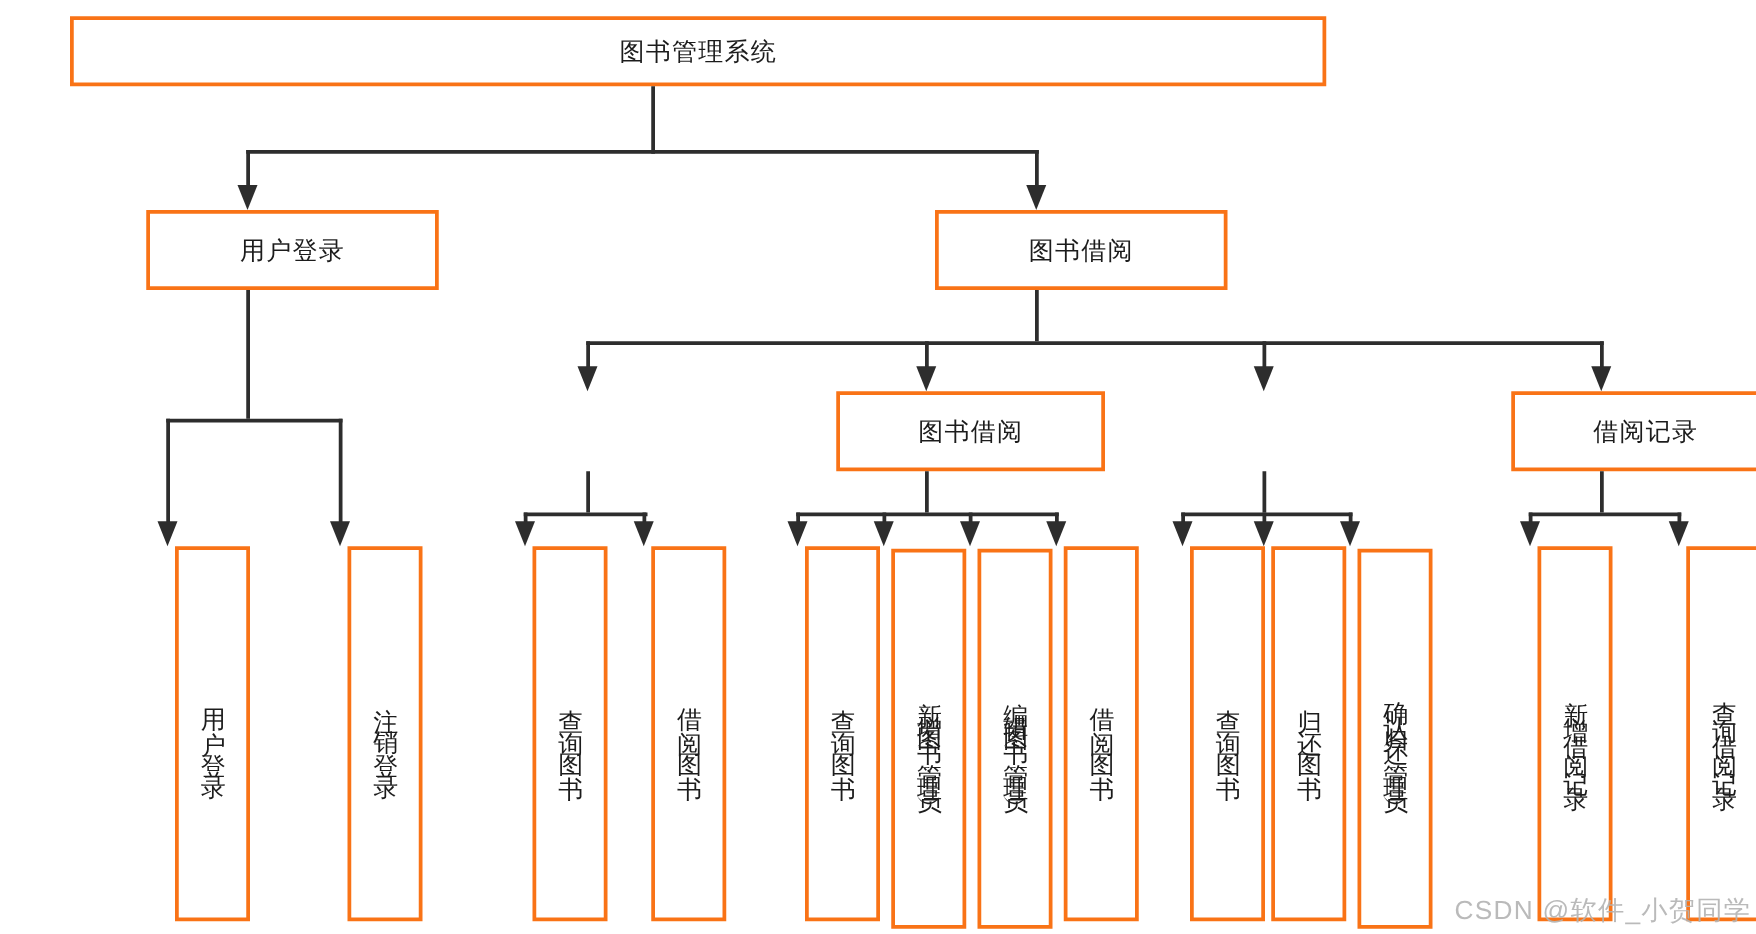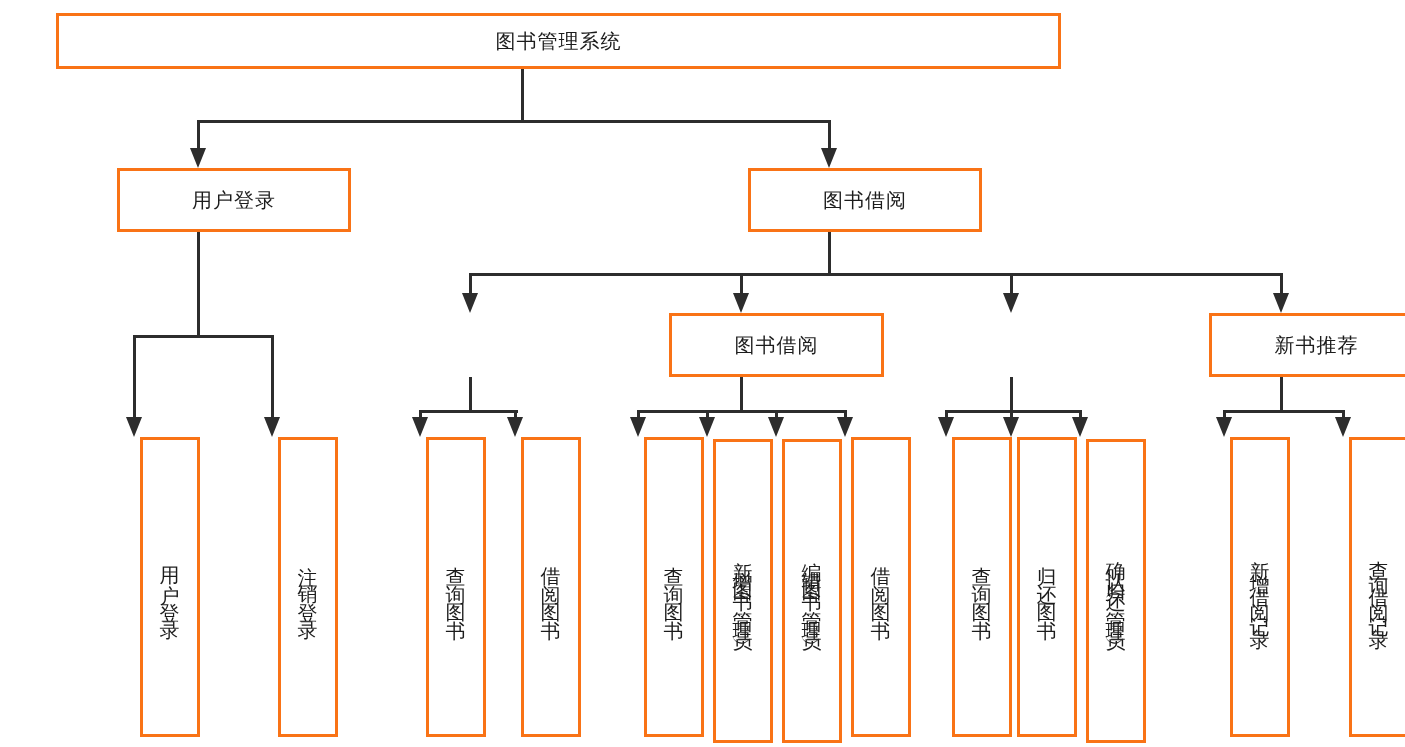--- a/index.html
+++ b/index.html
@@ -74,21 +74,21 @@
   <div class="line" style="left:1280px;top:273px;width:3px;height:22px"></div>
   <div class="arrow" style="left:462px;top:293px"></div>
   <div class="arrow" style="left:733px;top:293px"></div>
   <div class="arrow" style="left:1003px;top:293px"></div>
   <div class="arrow" style="left:1273px;top:293px"></div>
 
   <div class="box hbox" style="left:633px;top:313px;width:215px;height:64px">
     <span>图书借阅</span>
   </div>
   <div class="box hbox" style="left:1173px;top:313px;width:215px;height:64px">
-    <span>新书推荐</span>
+    <span>借阅记录</span>
   </div>
 
   <div class="line" style="left:469px;top:377px;width:3px;height:33px"></div>
   <div class="line" style="left:740px;top:377px;width:3px;height:33px"></div>
   <div class="line" style="left:1010px;top:377px;width:3px;height:33px"></div>
   <div class="line" style="left:1280px;top:377px;width:3px;height:33px"></div>
 
   <div class="line" style="left:419px;top:410px;width:99px;height:3px"></div>
   <div class="line" style="left:637px;top:410px;width:210px;height:3px"></div>
   <div class="line" style="left:945px;top:410px;width:137px;height:3px"></div>
@@ -155,14 +155,15 @@
     <span class="vtext ls10">确认归还（管理员）</span>
   </div>
 
   <div class="box leaf" style="left:1194px;top:437px">
     <span class="vtext ls14">新增借阅记录</span>
   </div>
   <div class="box leaf" style="left:1313px;top:437px">
     <span class="vtext ls14">查询借阅记录</span>
   </div>
 
+  <div class="watermark">CSDN @软件_小贺同学</div>
 
 </div>
 
 </body></html>

